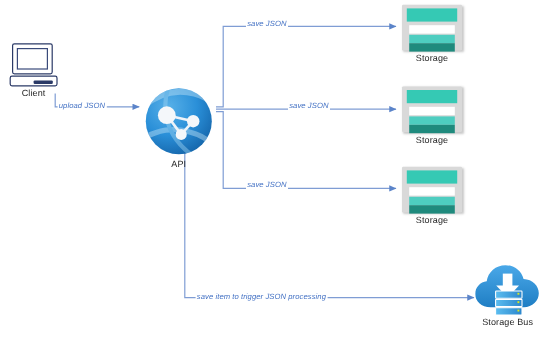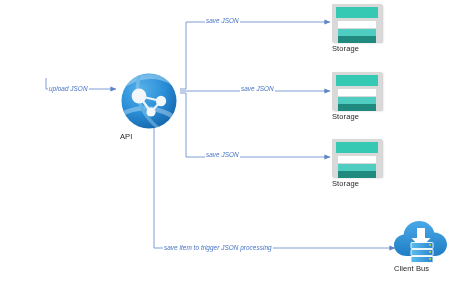--- a/index.html
+++ b/index.html
@@ -21,21 +21,21 @@
     top: 0;
     width: 450px;
     height: 289px;
   }
 
   
   .node {
     position: absolute;
     display: flex;
     flex-direction: column;
-    align-items: flex-start;
+    align-items: center;
   }
   .node-label {
     font-size: 7.5px;
     color: #262626;
     line-height: 10px;
     margin-top: 2px;
     white-space: nowrap;
     letter-spacing: 0.1px;
   }
 
@@ -180,20 +180,31 @@
 
     <g>
       <path d="M180,93 L186,93 L186,157 L330,157" fill="none" stroke="#7f9dd4" stroke-width="1" marker-end="url(#arrow)"></path>
     </g>
 
     <g>
       <path d="M154,125 L154,248 L395,248" fill="none" stroke="#7f9dd4" stroke-width="1" marker-end="url(#arrow)"></path>
     </g>
   </svg>
 
+  <div class="node client-node">
+    <div class="computer">
+      <div class="monitor">
+        <div class="monitor-screen"></div>
+      </div>
+      <div class="comp-base">
+        <div class="comp-key"></div>
+      </div>
+    </div>
+    <div class="node-label">Client</div>
+  </div>
 
   <div class="node api-node">
     <div class="globe">
       <svg width="58" height="58" viewBox="0 0 58 58" xmlns="http://www.w3.org/2000/svg">
         <defs>
           <radialGradient id="gsph" cx="35%" cy="28%" r="78%">
             <stop offset="0%" stop-color="#57b0e8"></stop>
             <stop offset="55%" stop-color="#2a8fd8"></stop>
             <stop offset="100%" stop-color="#1566ab"></stop>
           </radialGradient>
@@ -276,21 +287,21 @@
         <g>
           <rect x="17" y="24.5" width="22" height="6" rx="0.6" fill="url(#gsrv)" stroke="#ffffff" stroke-width="0.9"></rect>
           <rect x="35.2" y="26" width="1.6" height="1.6" fill="#d7e61f"></rect>
           <rect x="17" y="31.5" width="22" height="6" rx="0.6" fill="url(#gsrv)" stroke="#ffffff" stroke-width="0.9"></rect>
           <rect x="35.2" y="33" width="1.6" height="1.6" fill="#d7e61f"></rect>
           <rect x="17" y="38.5" width="22" height="6" rx="0.6" fill="url(#gsrv)" stroke="#ffffff" stroke-width="0.9"></rect>
           <rect x="35.2" y="40" width="1.6" height="1.6" fill="#d7e61f"></rect>
         </g>
       </svg>
     </div>
-    <div class="node-label">Client Bus</div>
+    <div class="node-label">Storage Bus</div>
   </div>
 
   <div class="edge-label lbl-upload">upload JSON</div>
   <div class="edge-label lbl-save1">save JSON</div>
   <div class="edge-label lbl-save2">save JSON</div>
   <div class="edge-label lbl-save3">save JSON</div>
   <div class="edge-label lbl-bus">save item to trigger JSON processing</div>
 
 </div>
 

